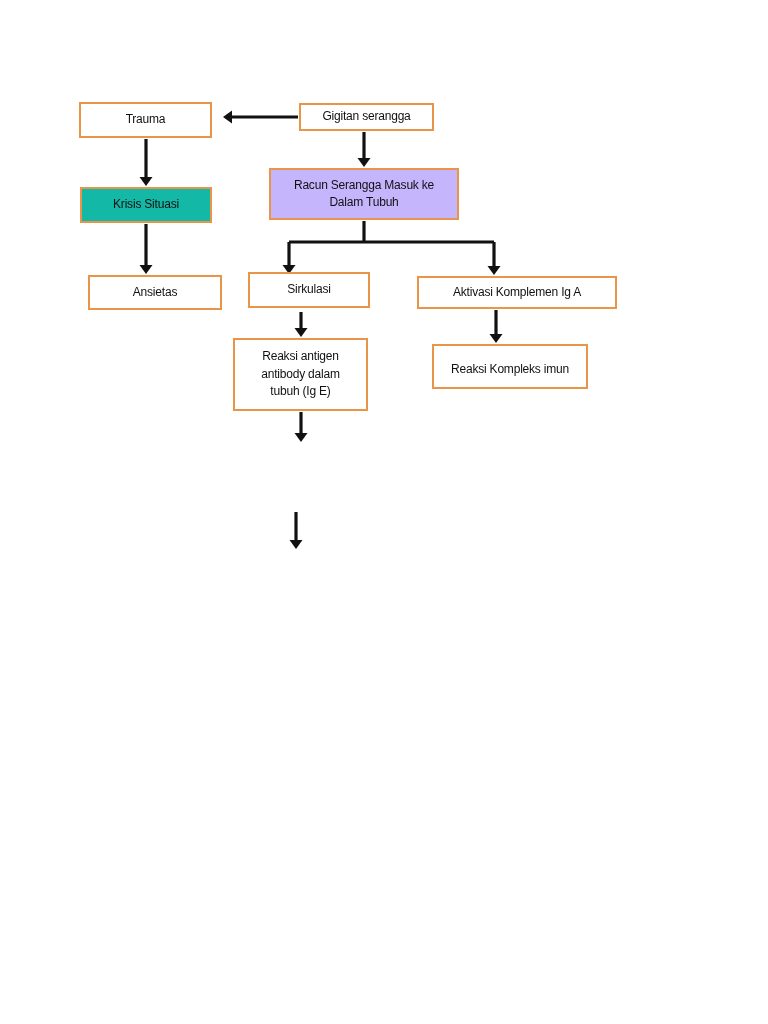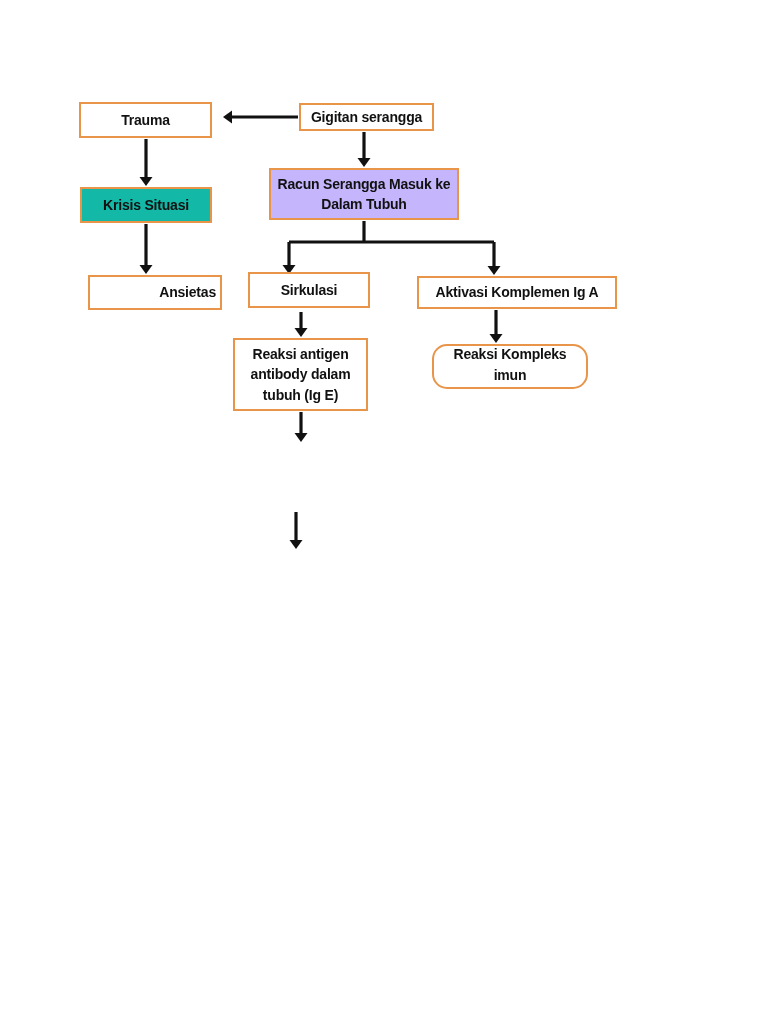--- a/index.html
+++ b/index.html
@@ -16,34 +16,33 @@
     height: 1024px;
     background: #ffffff;
     overflow: hidden;
   }
   .node {
     position: absolute;
     box-sizing: border-box;
     border: 2px solid #e8954a;
     background: #ffffff;
     color: #111111;
-    font-weight: bold;
-    font-size: 14px;
+    font-weight: normal;
+    font-size: 12px;
     line-height: 1.45;
     text-align: center;
     display: flex;
     align-items: center;
     justify-content: center;
     padding: 2px 4px;
     letter-spacing: -0.2px;
   }
   .node.top-align {
-    align-items: flex-end;
+    align-items: center;
     padding-top: 8px;
-    border-radius: 15px;
   }
   .node .node-label {
     display: block;
     width: 100%;
     white-space: pre-line;
   }
   .edge {
     position: absolute;
   }
   .edge svg {
@@ -131,21 +130,21 @@
     <div class="node" style="left: 299px; top: 103px; width: 135px; height: 28px; border-color: rgb(232, 149, 74); background: rgb(255, 255, 255); color: rgb(17, 17, 17);">
       <span class="node-label">Gigitan serangga</span>
     </div>
     <div class="node" style="left: 80px; top: 187px; width: 132px; height: 36px; border-color: rgb(232, 149, 74); background: #14b8a6; color: rgb(17, 17, 17);">
       <span class="node-label">Krisis Situasi</span>
     </div>
     <div class="node" style="left: 269px; top: 168px; width: 190px; height: 52px; border-color: rgb(232, 149, 74); background: #c4b5fd; color: rgb(17, 17, 17);">
       <span class="node-label">Racun Serangga Masuk ke
 Dalam Tubuh</span>
     </div>
-    <div class="node" style="left: 88px; top: 275px; width: 134px; height: 35px; border-color: rgb(232, 149, 74); background: rgb(255, 255, 255); color: rgb(17, 17, 17); text-align: right;">
+    <div class="node" style="left: 88px; top: 275px; width: 134px; height: 35px; border-color: rgb(232, 149, 74); background: rgb(255, 255, 255); color: rgb(17, 17, 17);">
       <span class="node-label">Ansietas</span>
     </div>
     <div class="node" style="left: 248px; top: 272px; width: 122px; height: 36px; border-color: rgb(232, 149, 74); background: rgb(255, 255, 255); color: rgb(17, 17, 17);">
       <span class="node-label">Sirkulasi</span>
     </div>
     <div class="node" style="left: 417px; top: 276px; width: 200px; height: 33px; border-color: rgb(232, 149, 74); background: rgb(255, 255, 255); color: rgb(17, 17, 17);">
       <span class="node-label">Aktivasi Komplemen Ig A</span>
     </div>
     <div class="node" style="left: 233px; top: 338px; width: 135px; height: 73px; border-color: rgb(232, 149, 74); background: rgb(255, 255, 255); color: rgb(17, 17, 17);">
       <span class="node-label">Reaksi antigen

